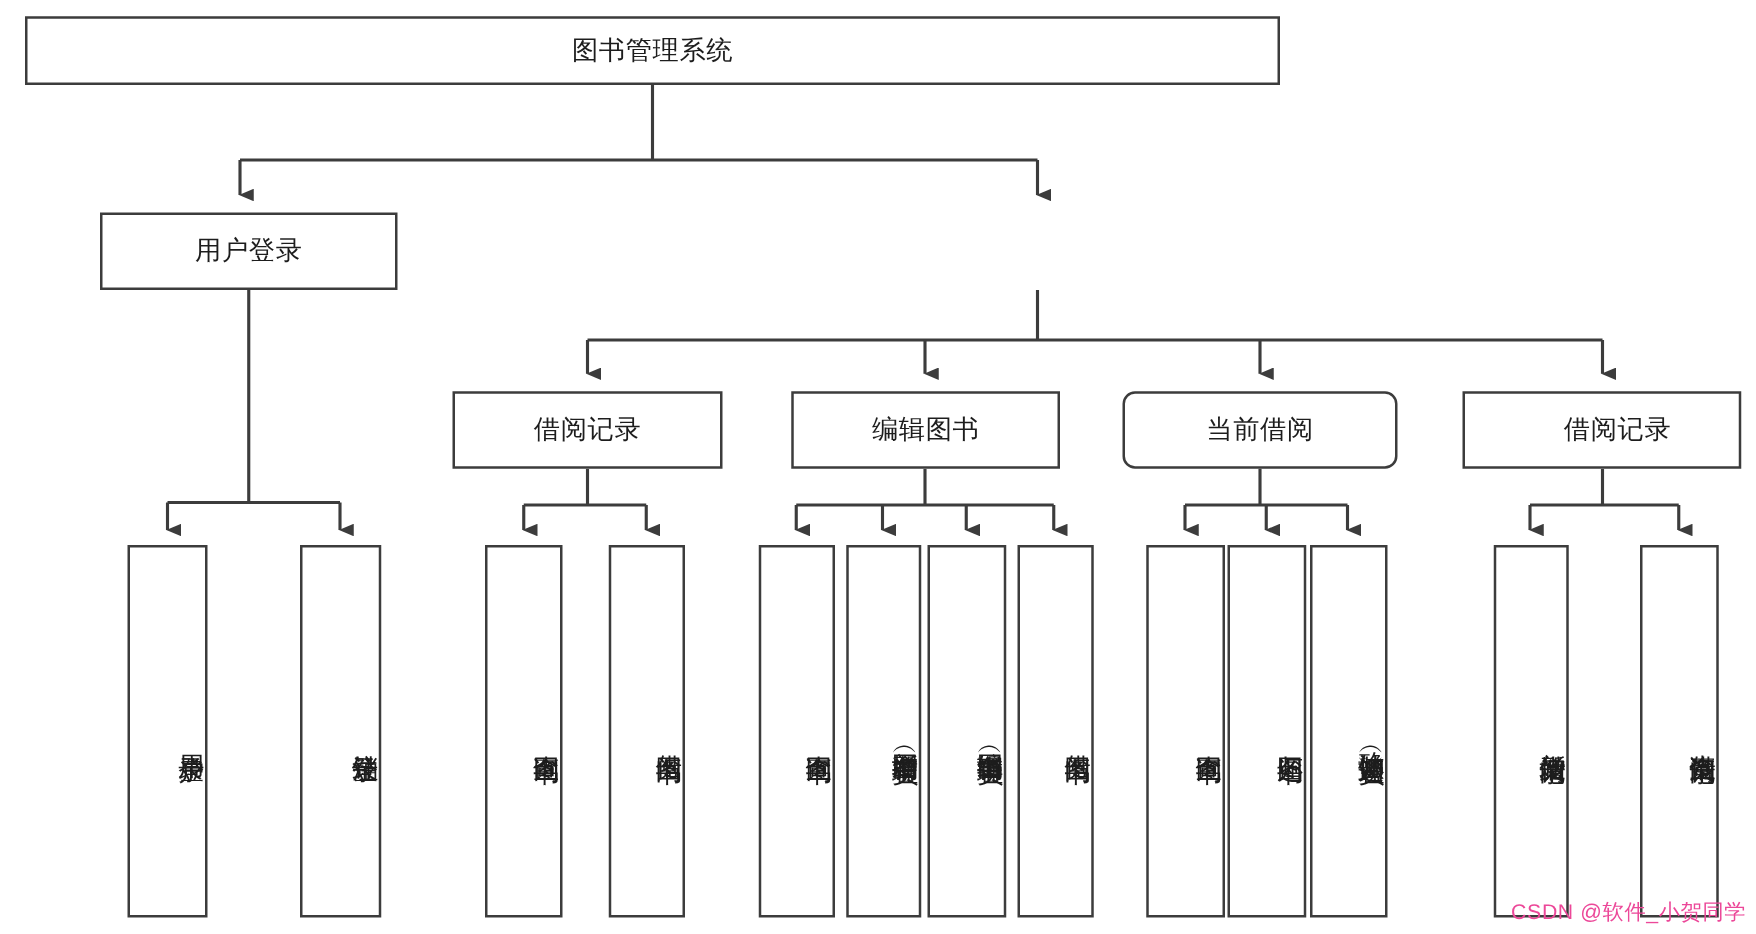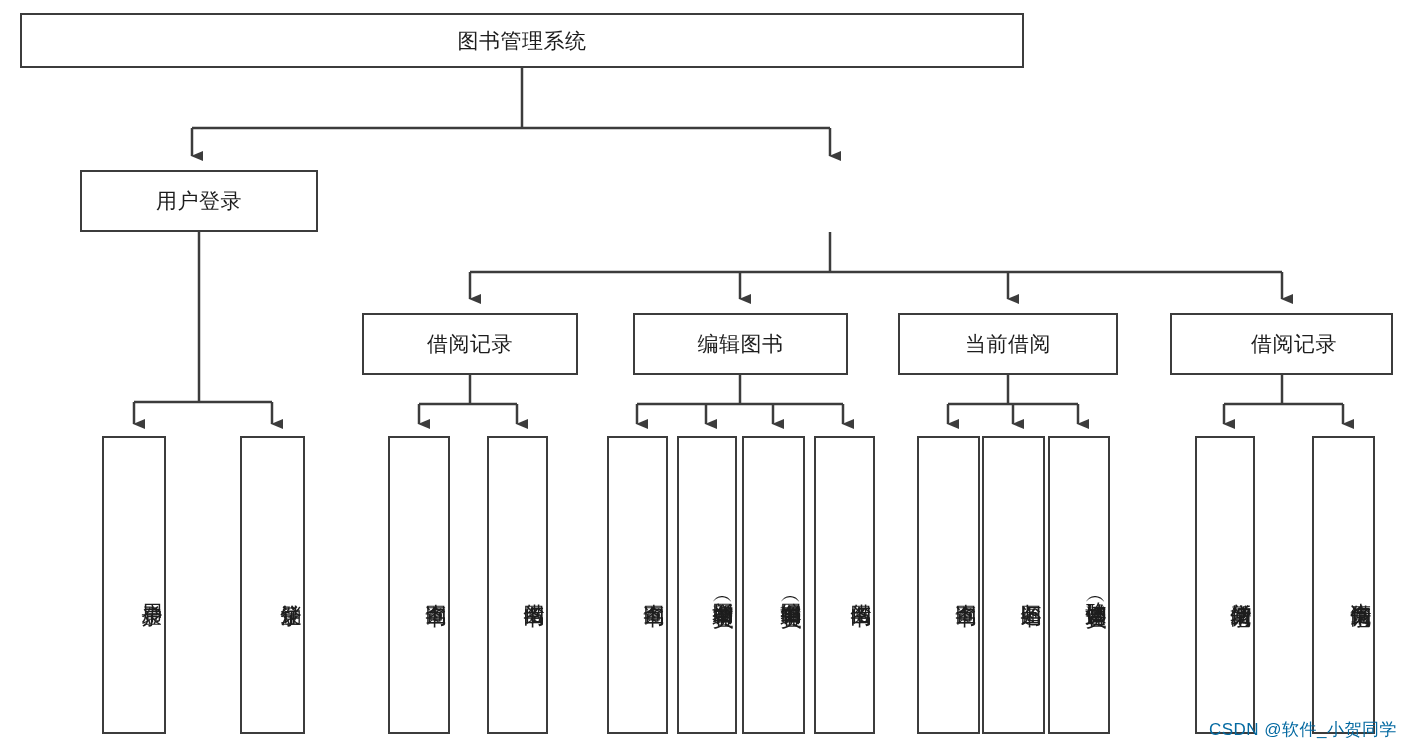--- a/index.html
+++ b/index.html
@@ -52,21 +52,21 @@
   }
   .node .label {
     display: block;
     white-space: nowrap;
   }
   #watermark {
     position: absolute;
     right: 8px;
     bottom: 6px;
     font-size: 17px;
-    color: #0369a1;
+    color: #ec4899;
     letter-spacing: 0.5px;
     white-space: nowrap;
     user-select: none;
   }
 </style>
 </head>
 <body>
 
 <div id="canvas">
 
@@ -127,21 +127,21 @@
   <div class="node horizontal" style="left:80px; top:170px; width:238px; height:62px;">
     <span class="label">用户登录</span>
   </div>
 
   <div class="node horizontal" style="left:362px; top:313px; width:216px; height:62px;">
     <span class="label">借阅记录</span>
   </div>
   <div class="node horizontal" style="left:633px; top:313px; width:215px; height:62px;">
     <span class="label">编辑图书</span>
   </div>
-  <div class="node horizontal" style="left:898px; top:313px; width:220px; height:62px;">
+  <div class="node horizontal" style="left:898px; top:313px; width:220px; height:62px;border-radius:10px;">
     <span class="label">当前借阅</span>
   </div>
   <div class="node horizontal" style="left:1170px; top:313px; width:223px; height:62px;padding-left:25px;">
     <span class="label">借阅记录</span>
   </div>
 
   <div class="node vertical" style="left:102px; top:436px; width:64px; height:298px;">
     <span class="label">用户登录</span>
   </div>
   <div class="node vertical" style="left:240px; top:436px; width:65px; height:298px;">

